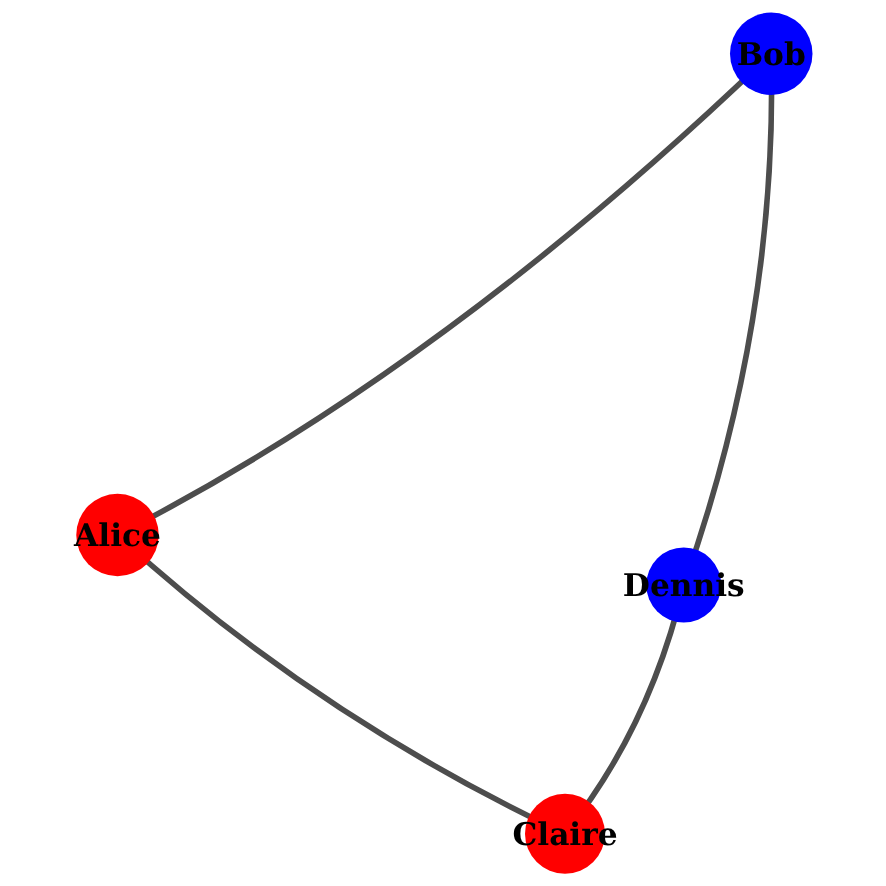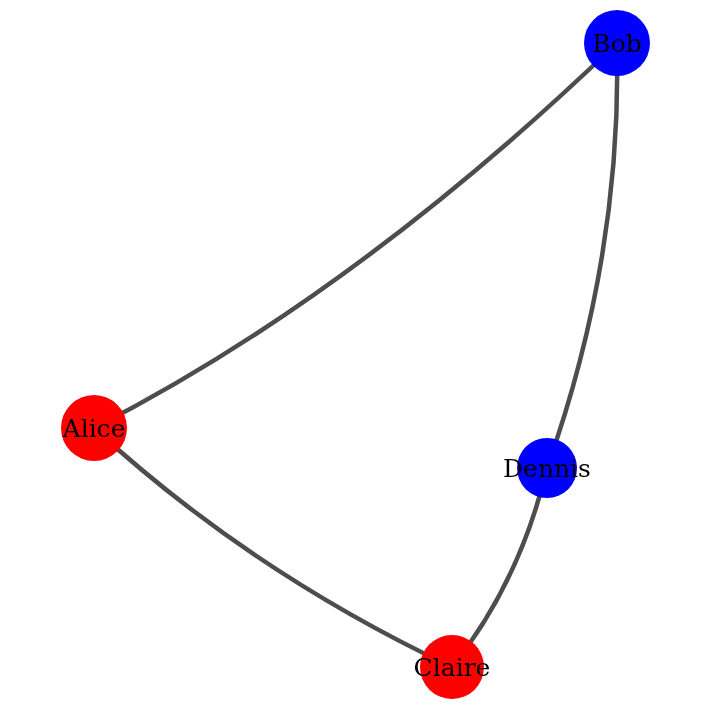--- a/index.html
+++ b/index.html
@@ -12,20 +12,21 @@
       height: 709px;
       background: #ffffff;
       overflow: hidden;
       font-family: "DejaVu Serif", serif;
     }
     #graph-wrap {
       position: relative;
       width: 709px;
       height: 630px;
       background: #ffffff;
+      font-weight: bold;
     }
     svg {
       display: block;
     }
     svg text {
       font-family: "DejaVu Serif", serif;
       user-select: none;
     }
   </style>
 </head>

